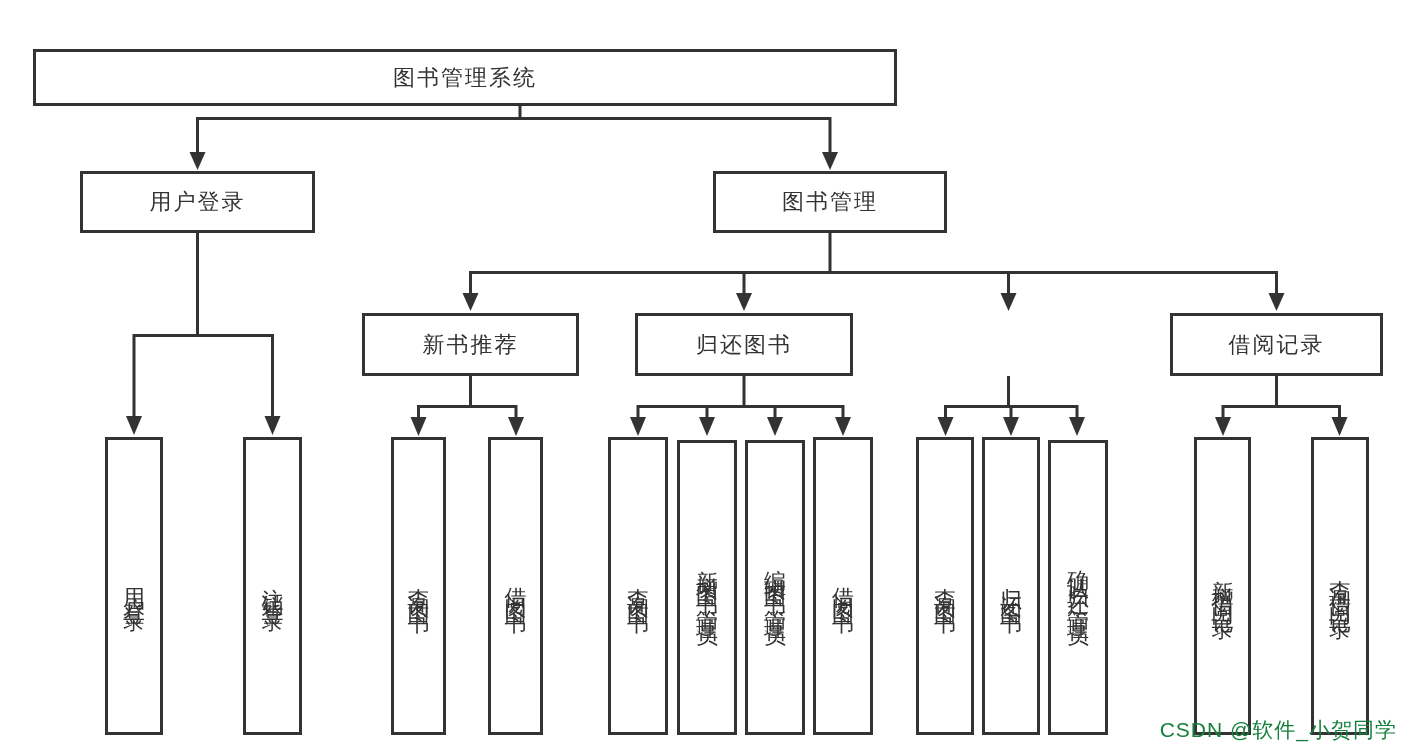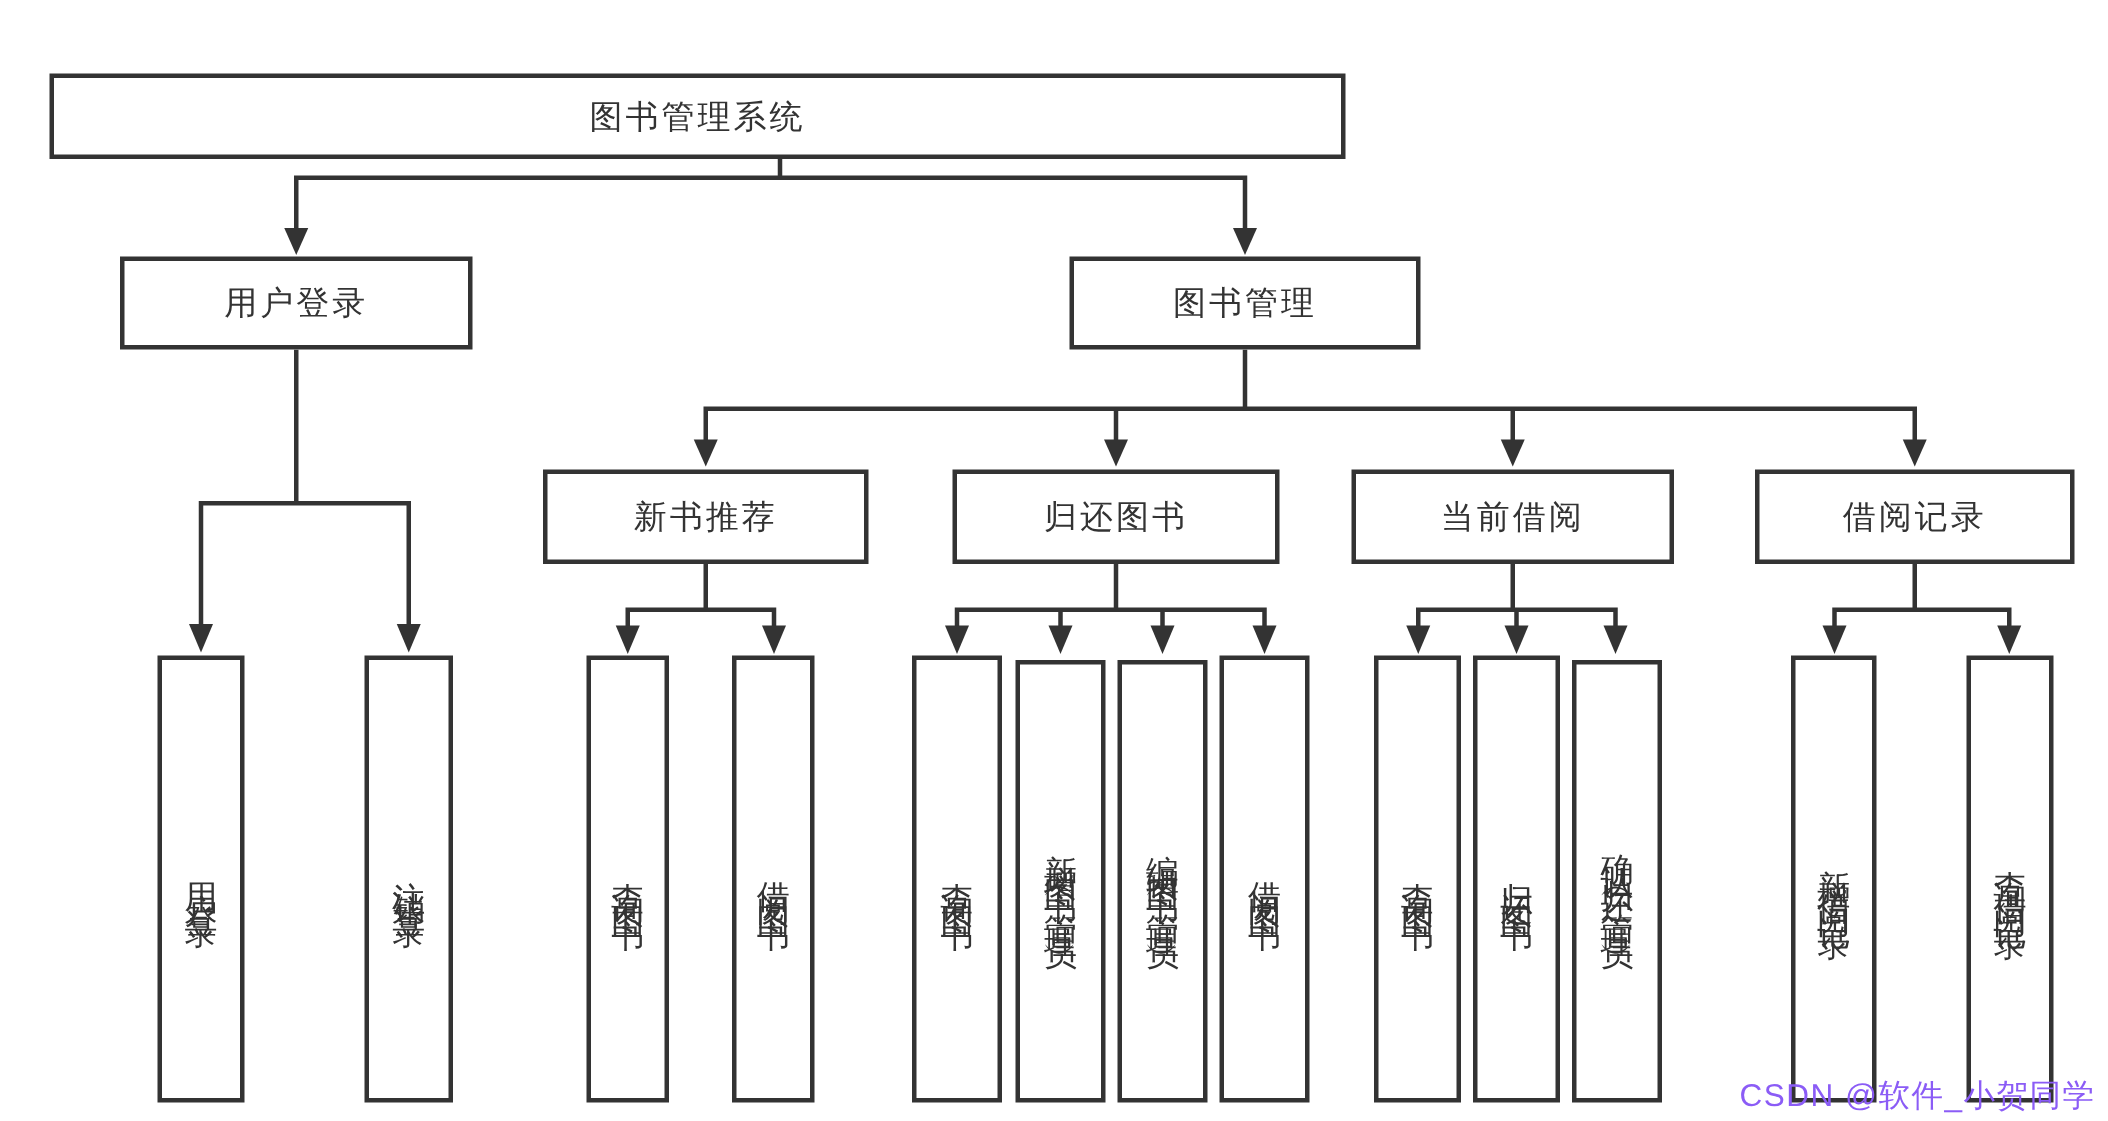--- a/index.html
+++ b/index.html
@@ -54,21 +54,21 @@
     color: #333333;
     letter-spacing: 8px;
     line-height: 1;
     white-space: nowrap;
   }
   .watermark {
     position: absolute;
     top: 716px;
     right: 8px;
     font-size: 21px;
-    color: #8b5cf6;
+    color: #15803d;
     letter-spacing: 1px;
     z-index: 3;
   }
 </style>
 </head>
 <body>
 
 <div class="canvas">
 
   <svg class="connectors" viewBox="0 0 1405 747" xmlns="http://www.w3.org/2000/svg">
@@ -118,21 +118,20 @@
     </g>
   </svg>
 
   <div class="hnode" style="left:33px; top:13px; width:864px; height:57px;margin-top:36px;">图书管理系统</div>
 
   <div class="hnode" style="left:80px; top:171px; width:235px; height:62px;">用户登录</div>
   <div class="hnode" style="left:362px; top:313px; width:217px; height:63px;">新书推荐</div>
 
   <div class="hnode" style="left:713px; top:171px; width:234px; height:62px;">图书管理</div>
   <div class="hnode" style="left:635px; top:313px; width:218px; height:63px;">归还图书</div>
-  <div class="hnode" style="left:901px; top:313px; width:215px; height:63px;">当前借阅</div>
   <div class="hnode" style="left:1170px; top:313px; width:213px; height:63px;">借阅记录</div>
 
   <div class="vnode" style="left:105px; top:437px; width:58px; height:298px;">
     <span class="vtext">用户登录</span>
   </div>
   <div class="vnode" style="left:243px; top:437px; width:59px; height:298px;">
     <span class="vtext">注销登录</span>
   </div>
 
   <div class="vnode" style="left:391px; top:437px; width:55px; height:298px;">

